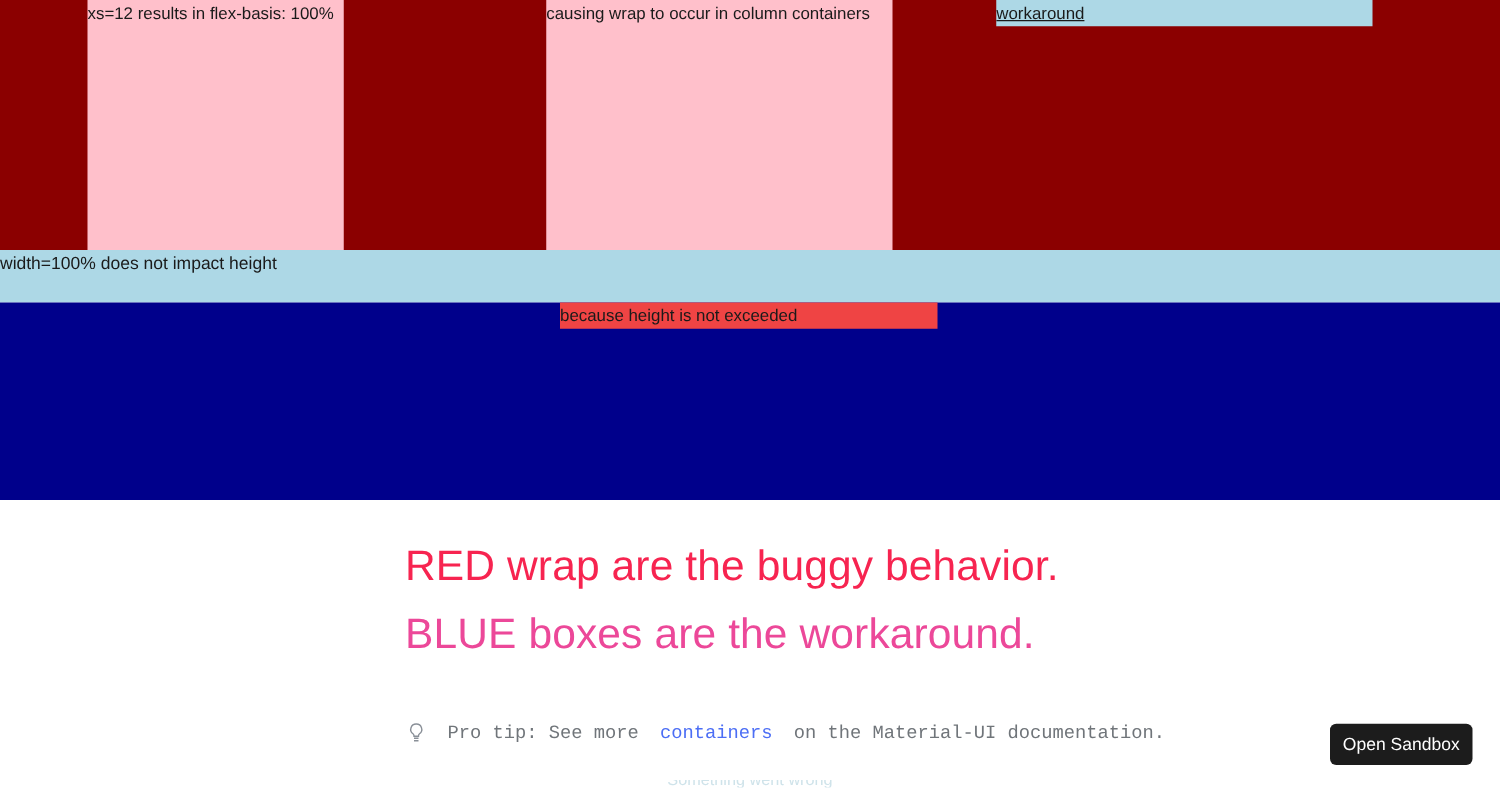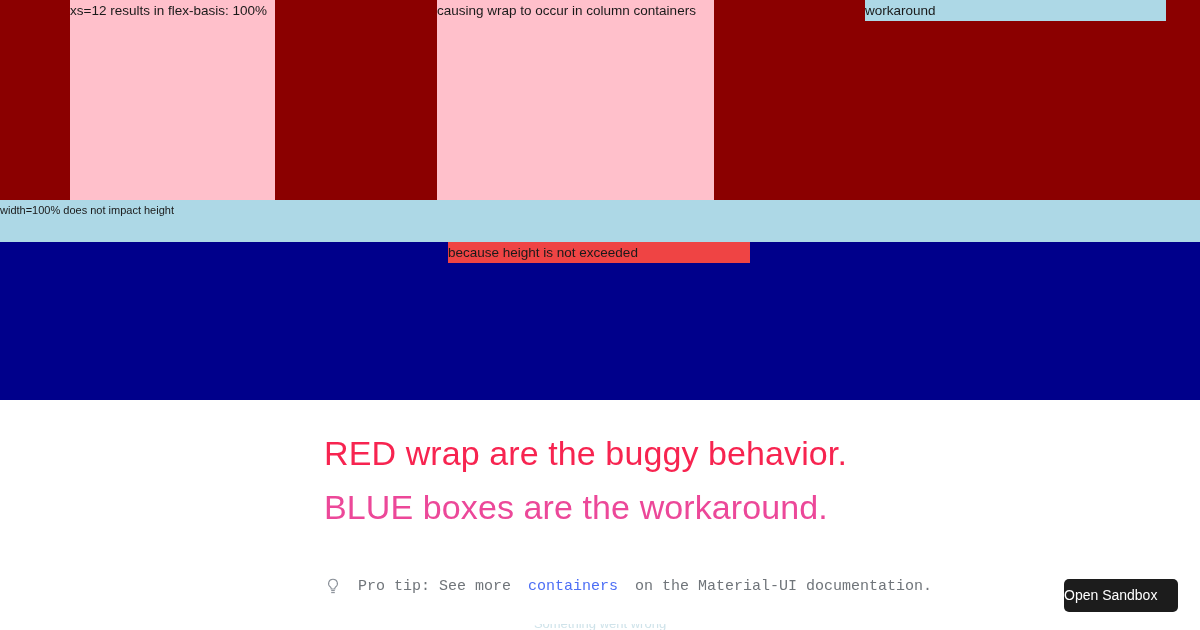--- a/index.html
+++ b/index.html
@@ -57,33 +57,33 @@
     height: 200px;
   }
 
   .item.lightblue {
     background: #add8e6;
     height: 21px;
   }
 
   .item-1 { left: 70px;  width: 205px; }
   .item-2 { left: 414px; width: 277px; margin-left: 23px; }
-  .item-3 { left: 865px; width: 301px; }
+  .item-3 { left: 797px; width: 301px; text-decoration: underline; }
 
   
   .blue-band {
     position: absolute;
     left: 0;
     top: 200px;
     width: 1200px;
     height: 42px;
     background: #add8e6;
   }
   .blue-band .line {
-    font-size: 11px;
+    font-size: 14px;
     line-height: 21px;
     color: #1a1a1a;
     white-space: nowrap;
   }
 
   
   .navy-row {
     position: absolute;
     left: 0;
     top: 242px;
@@ -159,21 +159,21 @@
     position: absolute;
     left: 1064px;
     top: 179px;
     width: 114px;
     height: 33px;
     border-radius: 5px;
     background: #1c1c1c;
     color: #ffffff;
     font-size: 14px;
     line-height: 33px;
-    text-align: left;
+    text-align: center;
     border: 0;
     padding: 0;
     cursor: pointer;
     font-family: "Liberation Sans", sans-serif;
   }
 
   
   .footer-sliver {
     position: absolute;
     left: 0;

